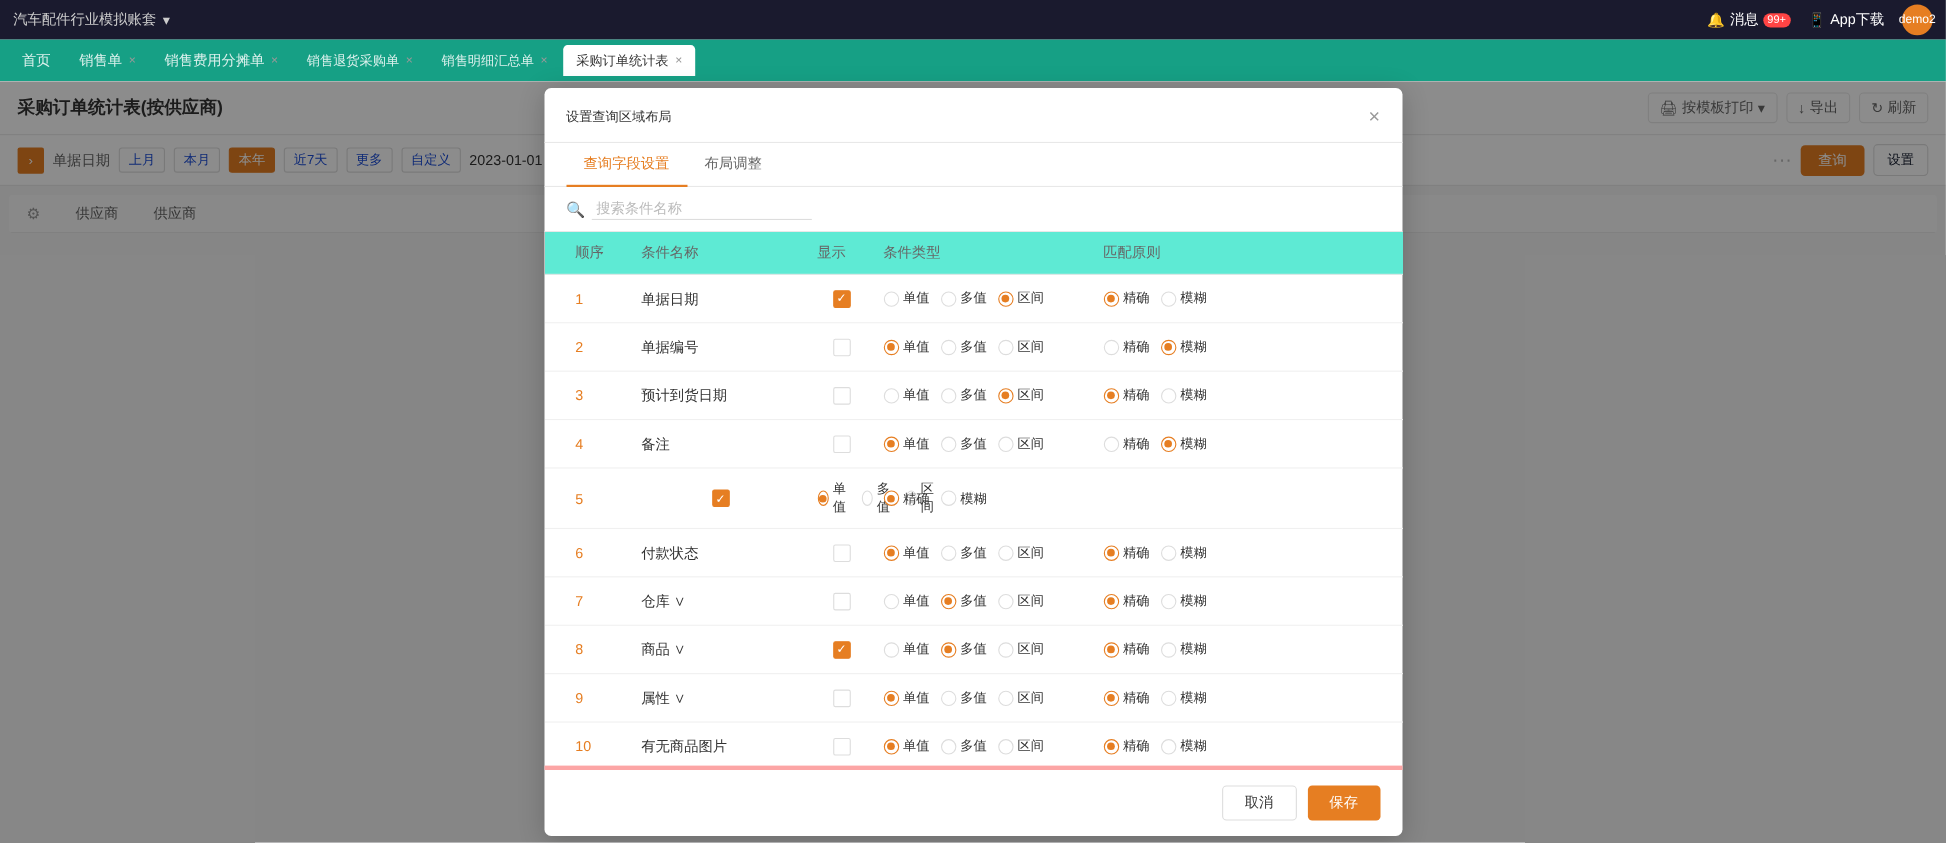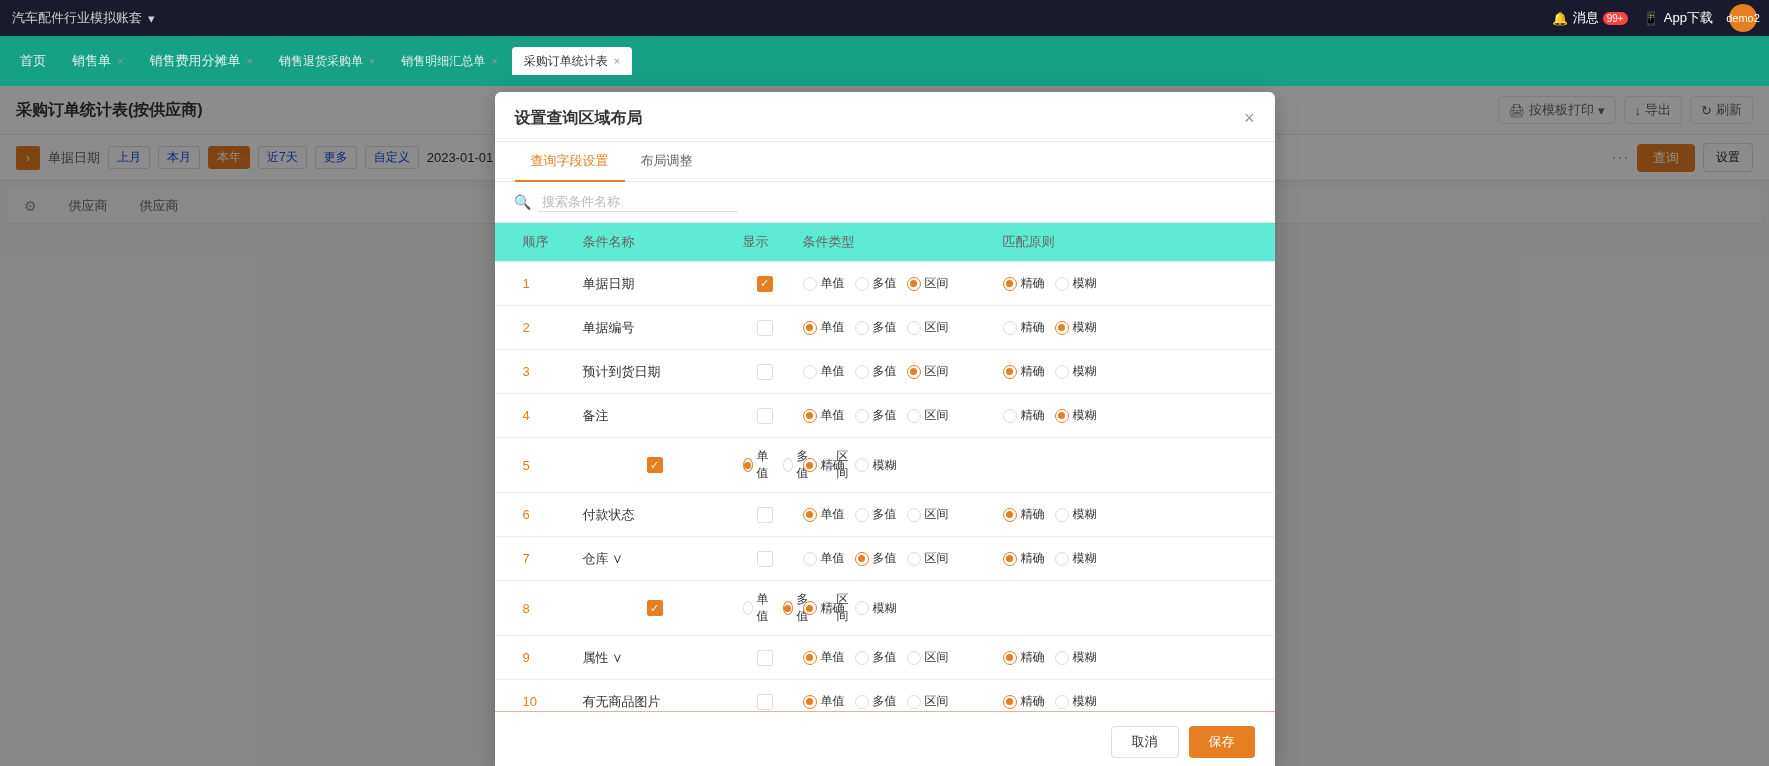--- a/index.html
+++ b/index.html
@@ -17,21 +17,21 @@
     }
     .top-bar-left { font-size: 13px; color: #ccc; display: flex; align-items: center; gap: 6px; }
     .top-bar-right { display: flex; align-items: center; gap: 16px; font-size: 13px; }
     .top-bar-right .notif { display: flex; align-items: center; gap: 4px; cursor: pointer; }
     .badge { background: #ff4444; color: #fff; font-size: 10px; border-radius: 8px; padding: 1px 4px; }
     .avatar { width: 28px; height: 28px; border-radius: 50%; background: #e67e22; display: flex; align-items: center; justify-content: center; color: #fff; font-size: 12px; }
 
     
     .tab-bar {
       background: #16a085;
-      height: 50px;
+      height: 38px;
       display: flex;
       align-items: center;
       padding: 0 8px;
       gap: 2px;
     }
     .tab-item {
       height: 28px;
       padding: 0 12px;
       border-radius: 4px 4px 0 0;
       display: flex;
@@ -125,21 +125,21 @@
       display: flex;
       flex-direction: column;
     }
     .dialog-header {
       padding: 16px 20px 12px;
       border-bottom: 1px solid #e8e8e8;
       display: flex;
       align-items: center;
       justify-content: space-between;
     }
-    .dialog-title { font-size: 16px; font-weight: bold; color: #333; }
+    .dialog-title { font-size: 12px; font-weight: normal; color: #333; }
     .dialog-close { cursor: pointer; color: #999; font-size: 18px; border: none; background: none; }
 
     
     .dialog-tabs {
       display: flex;
       gap: 0;
       padding: 0 20px;
       border-bottom: 1px solid #e8e8e8;
     }
     .dialog-tab {
@@ -268,21 +268,21 @@
       width: 7px;
       height: 7px;
       border-radius: 50%;
       background: #e67e22;
     }
     .radio-label { font-size: 12px; color: #333; }
 
     
     .dialog-footer {
       padding: 14px 20px;
-      border-top: 1px solid #fca5a5;
+      border-top: 4px solid #fca5a5;
       display: flex;
       justify-content: flex-end;
       gap: 10px;
     }
     .btn-cancel {
       padding: 6px 20px;
       border: 1px solid #ddd;
       background: #fff;
       border-radius: 4px;
       cursor: pointer;
@@ -700,20 +700,23 @@
         <span class="radio "></span>
         <span class="radio-label">模糊</span>
       </span>
         </div>
       </div>
     </div>
             <div class="dt-row">
       <div class="dt-cell">
         <span class="row-num">8</span>
       </div>
+      <div class="dt-cell">
+        <span>商品 ∨</span>
+      </div>
       <div class="dt-cell" style="justify-content:center;">
         <span class="cb checked"></span>
       </div>
       <div class="dt-cell">
         <div class="radio-group">
           <span class="radio-item">
         <span class="radio "></span>
         <span class="radio-label">单值</span>
       </span>
                   <span class="radio-item">

